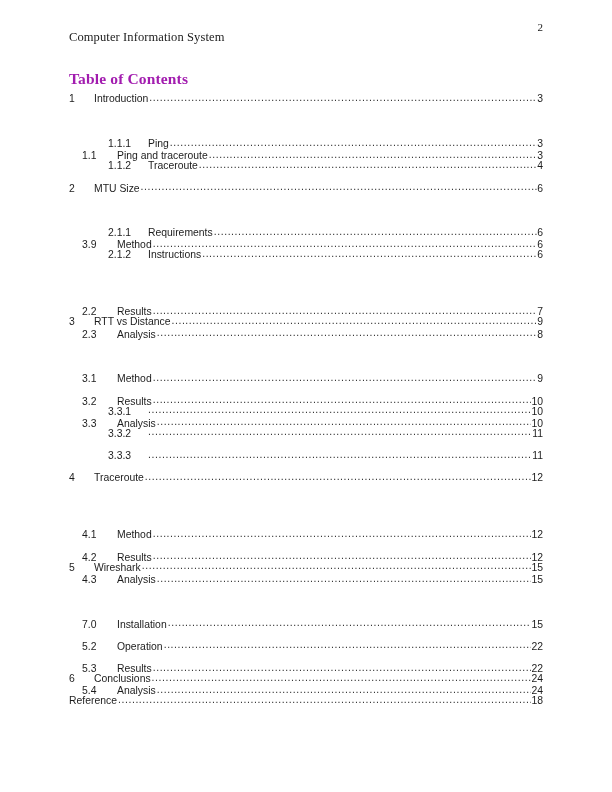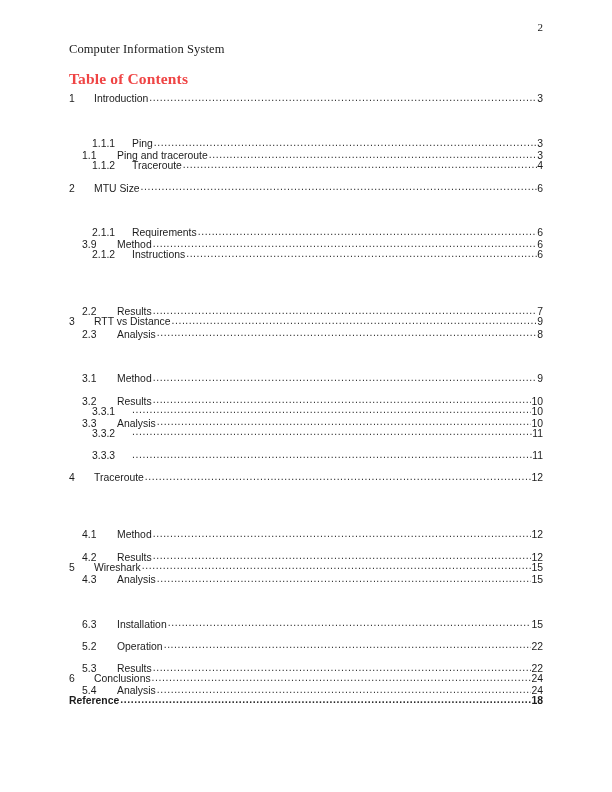--- a/index.html
+++ b/index.html
@@ -19,21 +19,21 @@
   .header-band {
     position: absolute;
     left: 0;
     top: 30px;
     width: 612px;
     height: 22px;
   }
   .header-title {
     position: absolute;
     left: 69px;
-    top: 12px;
+    top: 0;
     font-family: "Liberation Serif", "DejaVu Serif", serif;
     font-size: 12.5px;
     color: #1a1a1a;
     letter-spacing: 0.1px;
     white-space: nowrap;
   }
   .header-pageno {
     position: absolute;
     left: 0;
     top: -9px;
@@ -45,21 +45,21 @@
   }
 
   
   .toc-heading {
     position: absolute;
     left: 69px;
     top: 70px;
     font-family: "Liberation Serif", "DejaVu Serif", serif;
     font-weight: bold;
     font-size: 15.5px;
-    color: #ef4444;
+    color: #a21caf;
     letter-spacing: 0.15px;
     white-space: nowrap;
   }
 
   
   .toc {
     position: absolute;
     left: 0;
     top: 90px;
     width: 612px;
@@ -111,25 +111,25 @@
     padding-left: 0px;
   }
 
   
   .lvl1 .toc-num { width: 25px; }
   .lvl1 .toc-inner { padding-left: 0px; }
 
   .lvl2 .toc-num { width: 35px; margin-top: 36px; }
   .lvl2 .toc-inner { padding-left: 13px; }
 
-  .lvl3 .toc-num { width: 40px; }
+  .lvl3 .toc-num { width: 40px; margin-left: 16px; }
   .lvl3 .toc-inner { padding-left: 23px; }
 
   .lvl0 .toc-num { width: 0px; }
-  .lvl0 .toc-inner { padding-left: 0px; font-weight: bold; }
+  .lvl0 .toc-inner { padding-left: 0px; }
 </style>
 </head>
 <body>
 
 <div class="page">
 
   <div class="header-band">
     <div class="header-title">Computer Information System</div>
     <div class="header-pageno">2</div>
   </div>
@@ -305,21 +305,21 @@
       <div class="toc-row lvl1">
         <div class="toc-inner">
           <span class="toc-num">5</span>
           <span class="toc-title">Wireshark</span>
           <span class="toc-dots"></span>
           <span class="toc-page">15</span>
         </div>
       </div>
       <div class="toc-row lvl2">
         <div class="toc-inner">
-          <span class="toc-num">6.3</span>
+          <span class="toc-num">7.0</span>
           <span class="toc-title">Installation</span>
           <span class="toc-dots"></span>
           <span class="toc-page">15</span>
         </div>
       </div>
       <div class="toc-row lvl2">
         <div class="toc-inner">
           <span class="toc-num">5.2</span>
           <span class="toc-title">Operation</span>
           <span class="toc-dots"></span>

